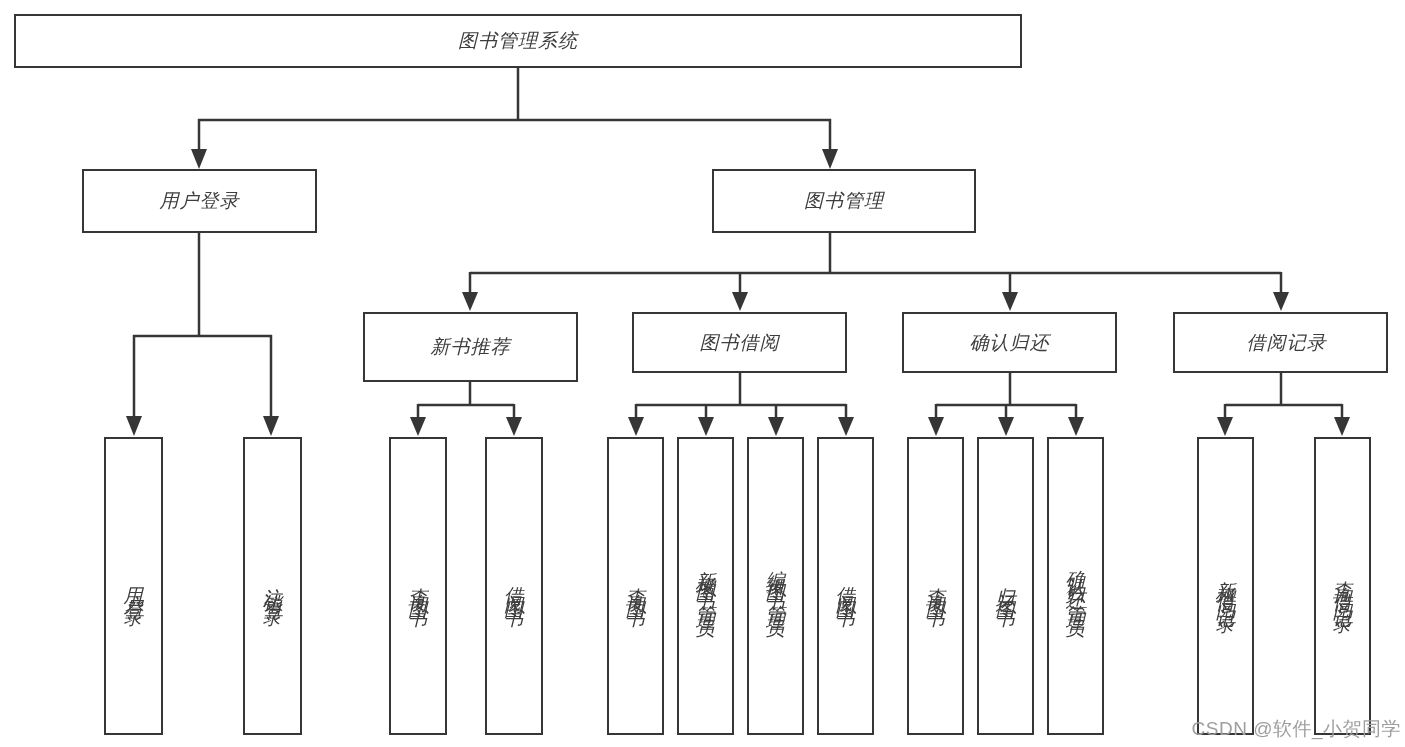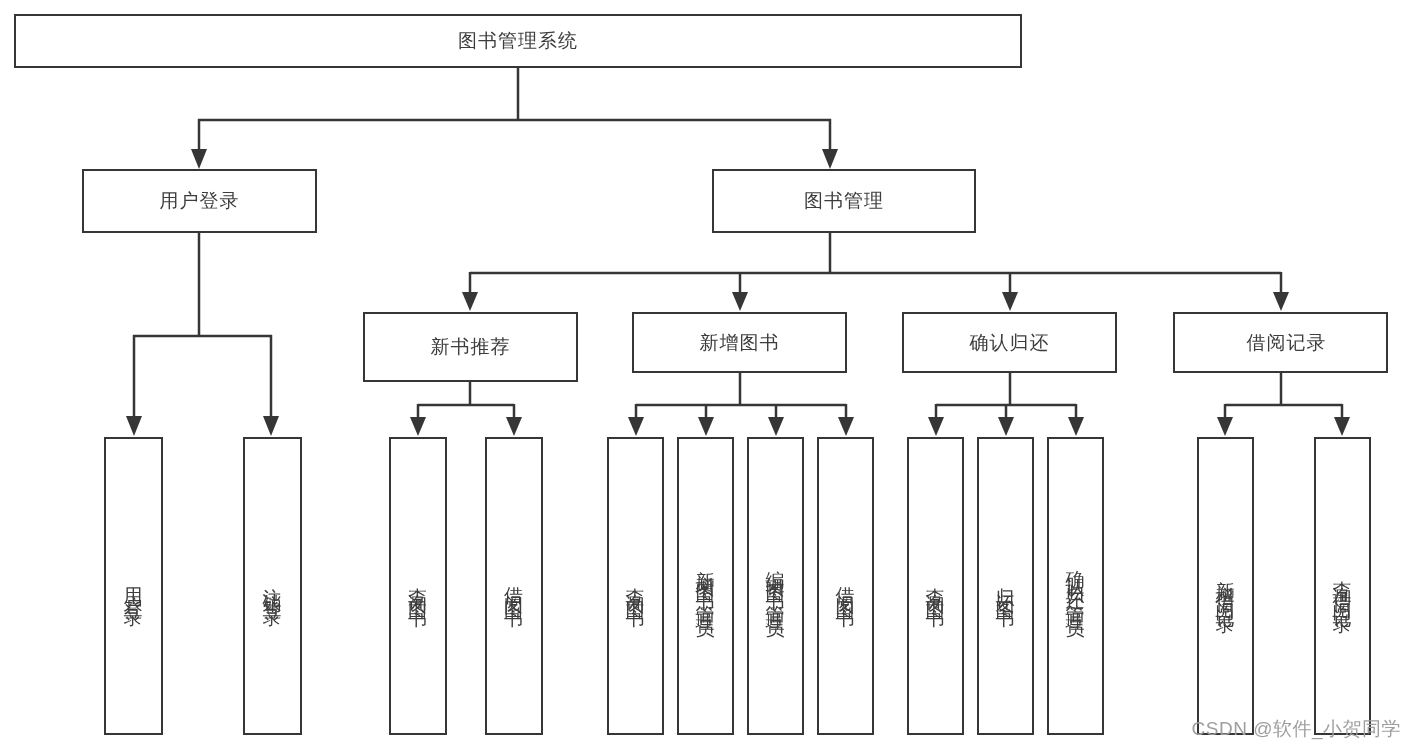--- a/index.html
+++ b/index.html
@@ -22,20 +22,21 @@
   .node{
     position:absolute;
     box-sizing:border-box;
     border:2.5px solid var(--line);
     background:#fff;
     display:flex;align-items:center;justify-content:center;
     z-index:2;
     font-size:19px;
     letter-spacing:1px;
     white-space:nowrap;
+    font-style:italic;
   }
   .node.leaf span{
     writing-mode:vertical-rl;
     letter-spacing:7px;
     line-height:1;
     white-space:nowrap;
   }
   .watermark{
     position:absolute;
     right:4px;bottom:5px;
@@ -121,21 +122,21 @@
     <span>用户登录</span>
   </div>
   <div class="node" style="left:712px;top:169px;width:264px;height:64px;">
     <span>图书管理</span>
   </div>
 
   <div class="node" style="left:363px;top:312px;width:215px;height:70px;">
     <span>新书推荐</span>
   </div>
   <div class="node" style="left:632px;top:312px;width:215px;height:61px;">
-    <span>新增图书</span>
+    <span>图书借阅</span>
   </div>
   <div class="node" style="left:902px;top:312px;width:215px;height:61px;">
     <span>确认归还</span>
   </div>
   <div class="node" style="left:1173px;top:312px;width:215px;height:61px;padding-left:12px;">
     <span>借阅记录</span>
   </div>
 
   <div class="node leaf" style="left:104px;top:437px;width:59px;height:298px;">
     <span>用户登录</span>

